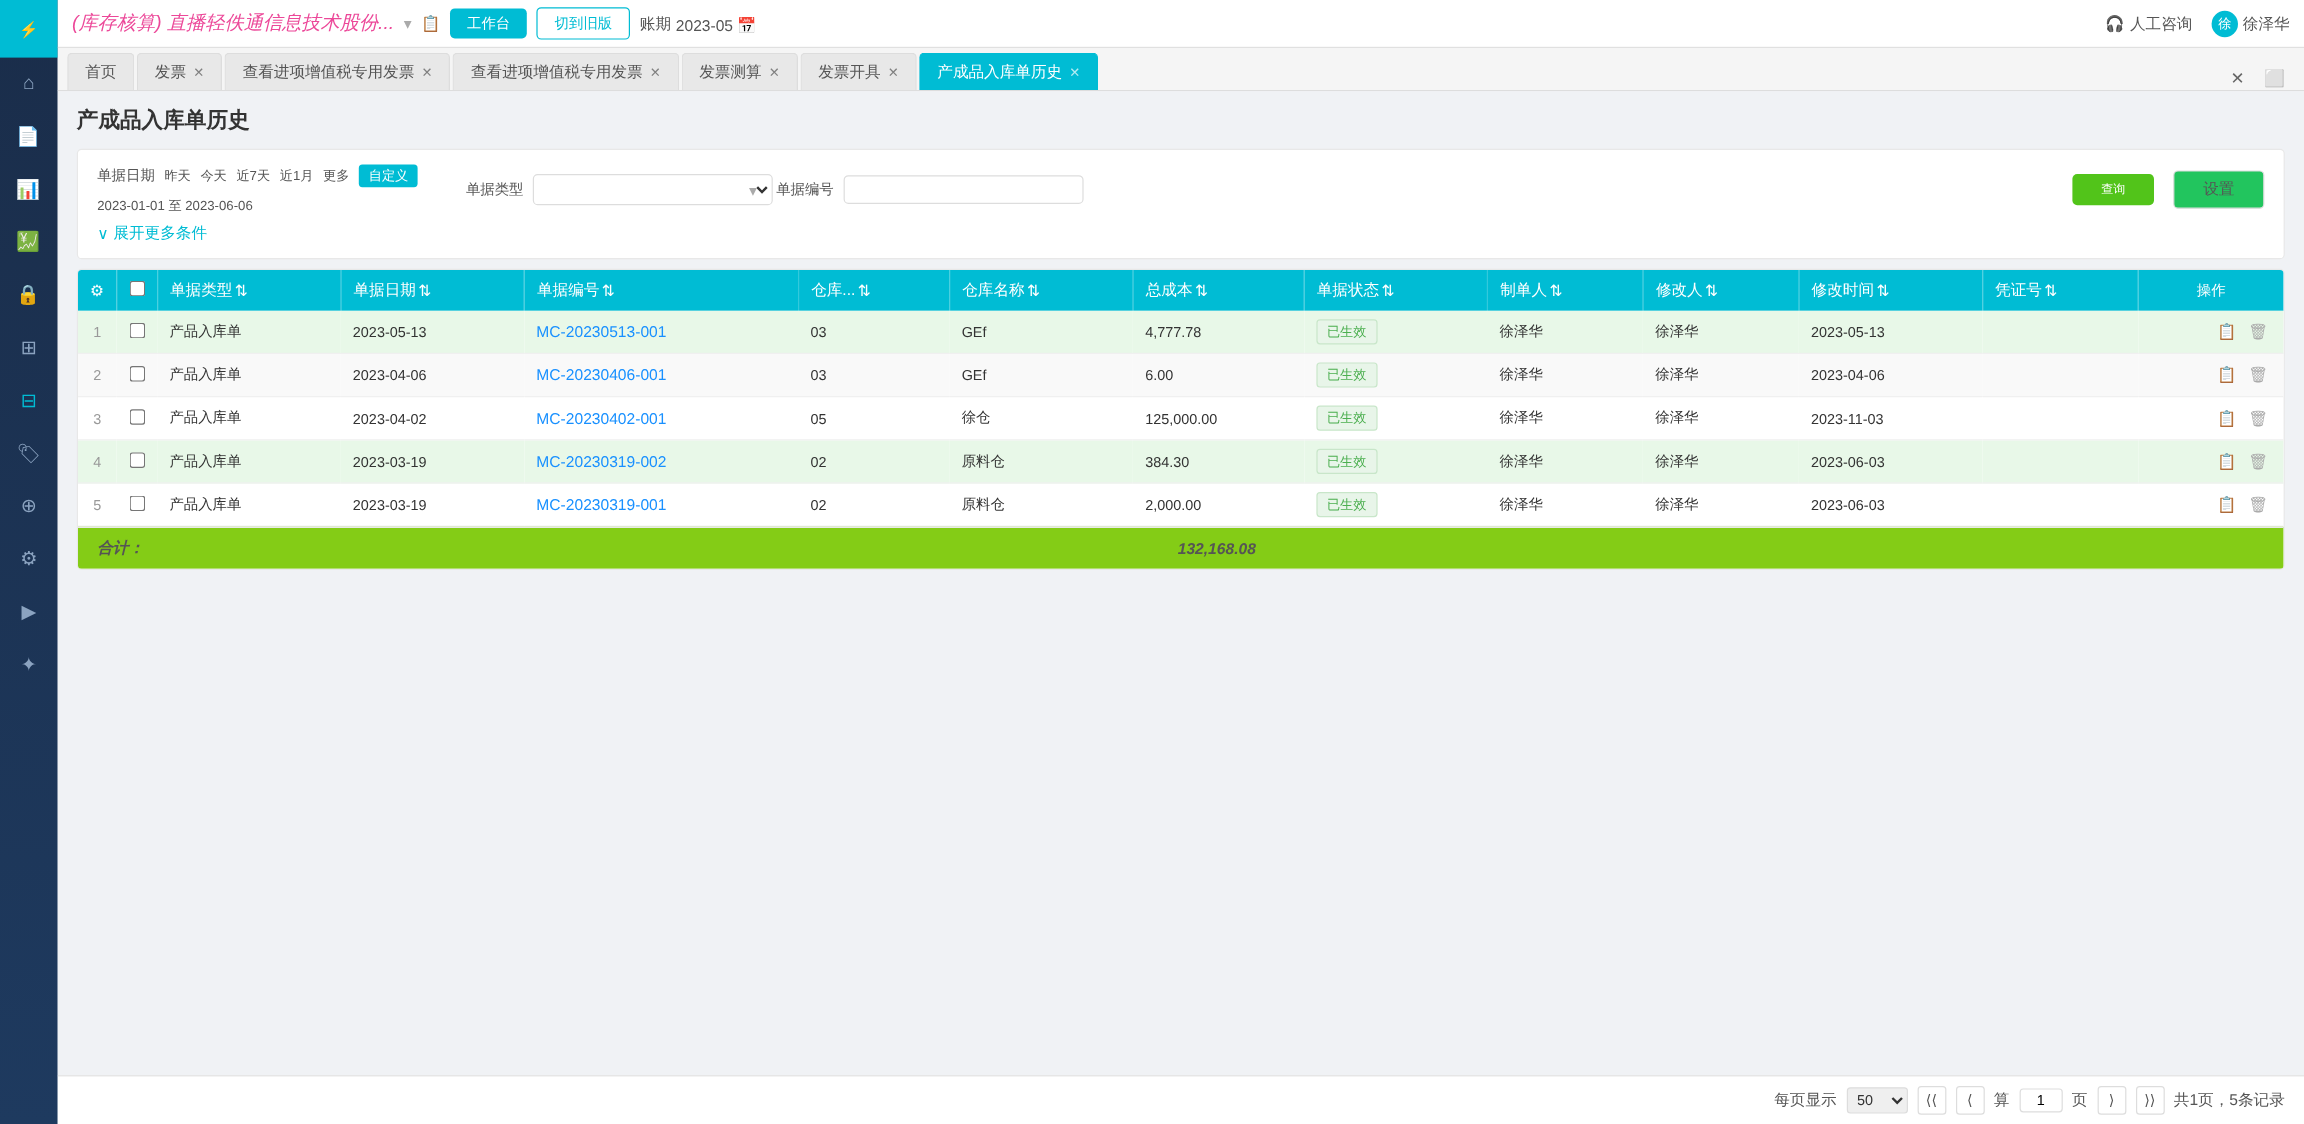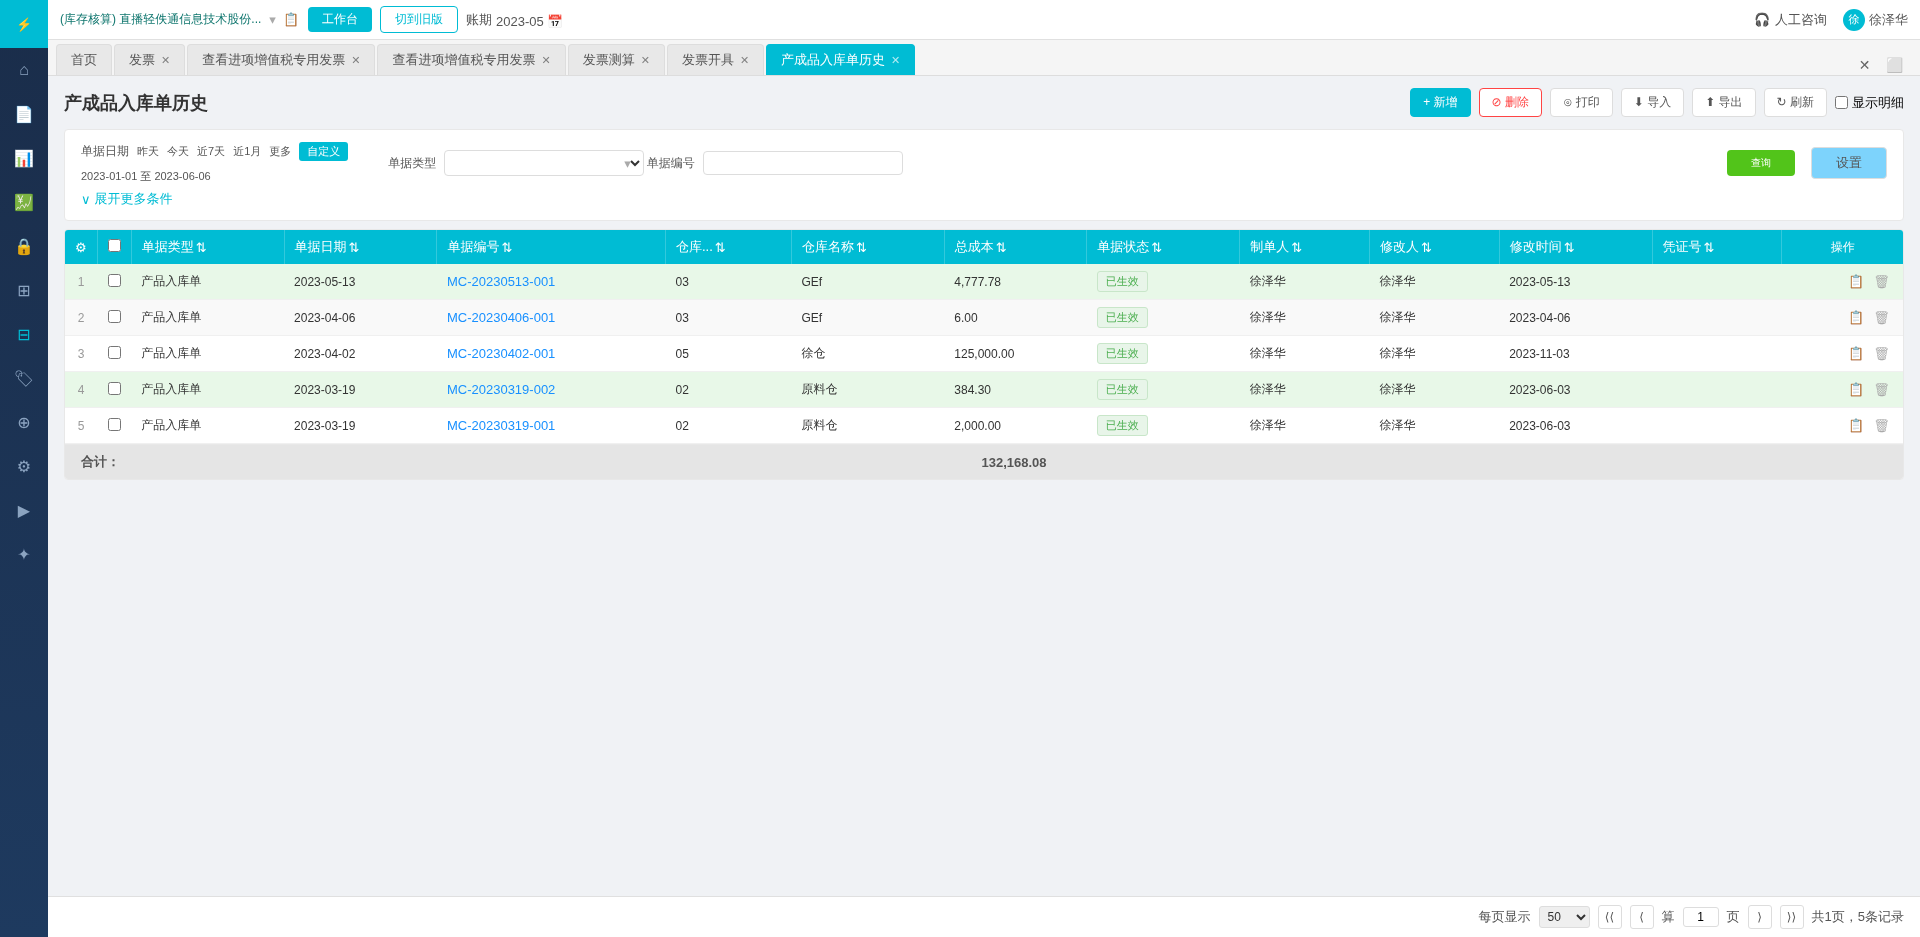--- a/index.html
+++ b/index.html
@@ -50,22 +50,23 @@
       display: flex;
       align-items: center;
       padding: 0 12px;
       gap: 8px;
       flex-shrink: 0;
     }
     .topbar-company {
       display: flex;
       align-items: center;
       gap: 4px;
-      color: #0f766e;
-      font-size: 12px;
+      color: #ec4899;
+      font-size: 16px;
+      font-style: italic;
     }
     .topbar-btn {
       padding: 4px 14px;
       border-radius: 4px;
       border: none;
       cursor: pointer;
       font-size: 12px;
     }
     .btn-workbench { background: #00bcd4; color: #fff; }
     .btn-switch { background: #fff; border: 1px solid #00bcd4; color: #00bcd4; }
@@ -173,21 +174,21 @@
       padding: 6px 24px;
       background: #52c41a;
       color: #fff;
       border: none;
       border-radius: 4px;
       cursor: pointer;
       font-size: 10px;
     }
     .filter-setting-btn {
       padding: 6px 24px;
-      background: #7dd3fc;
+      background: #22c55e;
       color: #555;
       border: 1px solid #ddd;
       border-radius: 4px;
       cursor: pointer;
       font-size: 13px;
     }
     .expand-more {
       color: #00bcd4;
       font-size: 12px;
       cursor: pointer;
@@ -237,28 +238,29 @@
       border: 1px solid #c8e6c9;
       font-family: Liberation Serif, serif;
     }
     .link-text { color: #1890ff; cursor: pointer; text-decoration: none; }
     .action-icon { color: #aaa; cursor: pointer; font-size: 13px; margin: 0 3px; }
     .checkbox-col { width: 30px; text-align: center; }
     .settings-col { width: 32px; text-align: center; }
 
     
     .table-footer {
-      background: #e5e5e5;
+      background: #84cc16;
       border-top: 1px solid #e8e8e8;
       padding: 8px 16px;
       display: flex;
       align-items: center;
       gap: 8px;
       font-size: 12px;
       color: #555;
+      font-style: italic;
     }
     .total-label { font-weight: bold; }
     .total-value { font-weight: bold; margin-left: 13px; }
 
     
     .pagination {
       background: #fff;
       border-top: 1px solid #e0e0e0;
       padding: 8px 16px;
       display: flex;
@@ -382,32 +384,20 @@
     <div class="tab-actions">
       <button class="tab-action-btn">✕</button>
       <button class="tab-action-btn">⬜</button>
     </div>
   </div>
 
   <div class="content">
 
     <div class="page-header">
       <h2 class="page-title">产成品入库单历史</h2>
-      <div class="header-actions">
-        <button class="action-btn action-btn-primary">+ 新增</button>
-        <button class="action-btn action-btn-danger">⊘ 删除</button>
-        <button class="action-btn">⊙ 打印</button>
-        <button class="action-btn">⬇ 导入</button>
-        <button class="action-btn">⬆ 导出</button>
-        <button class="action-btn">↻ 刷新</button>
-        <label style="display:flex;align-items:center;gap:4px;font-size:12px;cursor:pointer;">
-          <input type="checkbox" style="">
-          <span>显示明细</span>
-        </label>
-      </div>
     </div>
 
     <div class="filter-section">
       <div class="filter-row-top">
 
         <div style="display:flex;align-items:flex-start;flex-direction:column;gap:4px;">
           <div style="display:flex;align-items:center;gap:8px;">
             <span class="filter-label">单据日期</span>
             <span class="filter-link">昨天</span>
             <span class="filter-link">今天</span>

